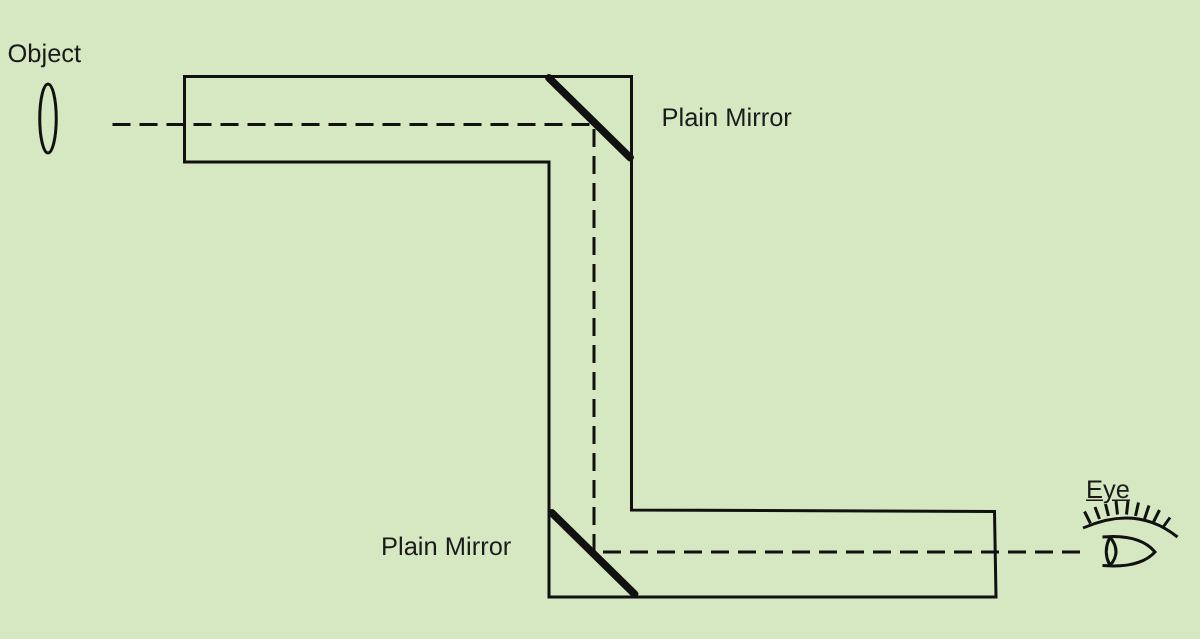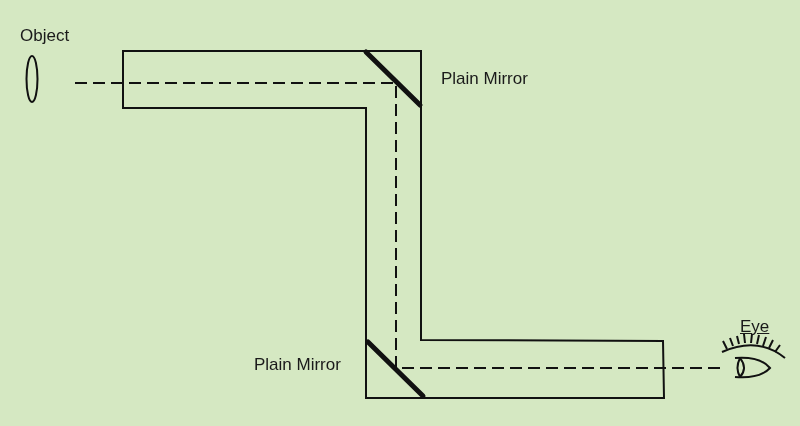--- a/index.html
+++ b/index.html
@@ -35,17 +35,17 @@
       <path d="M722,352 Q758,336 785,358"></path>
 
       <path d="M727,349 L723,341 M733,346 L730,338 M739,344 L737,336 M745,343 L744,334 M751,343 L752,334 M757,344 L759,335 M763,346 L766,337 M769,348 L773,340 M775,352 L780,345"></path>
 
       <path d="M735,358 Q760,356 770,368 Q760,379 735,377"></path>
 
       <path d="M740,358 Q735,368 740,377 M740,358 Q748,368 740,377"></path>
     </g>
   </svg>
 
-  <span class="label" style="left:20px; top:27px;">Object</span>
+  <span class="label" style="left:5px; top:27px;">Object</span>
   <span class="label" style="left:441px; top:70px;">Plain Mirror</span>
   <span class="label" style="left:254px; top:356px;">Plain Mirror</span>
-  <span class="label" style="left:740px; top:318px;text-decoration:underline;">Eye</span>
+  <span class="label" style="left:724px; top:318px;text-decoration:underline;">Eye</span>
 </div>
 
 </body></html>

